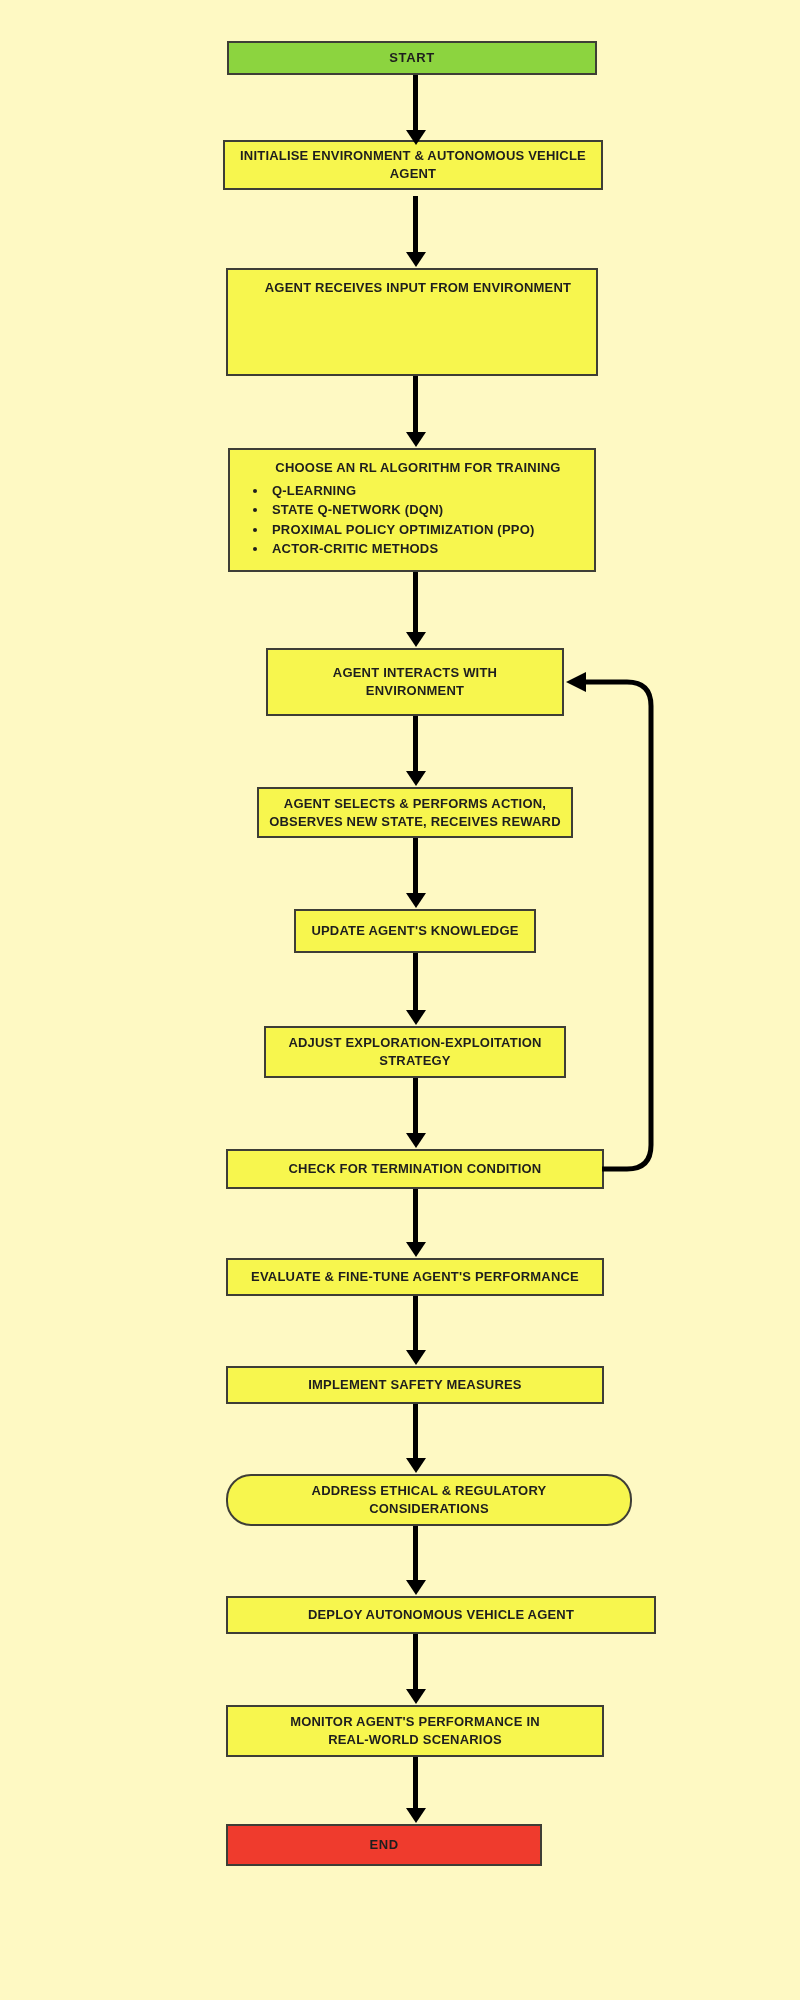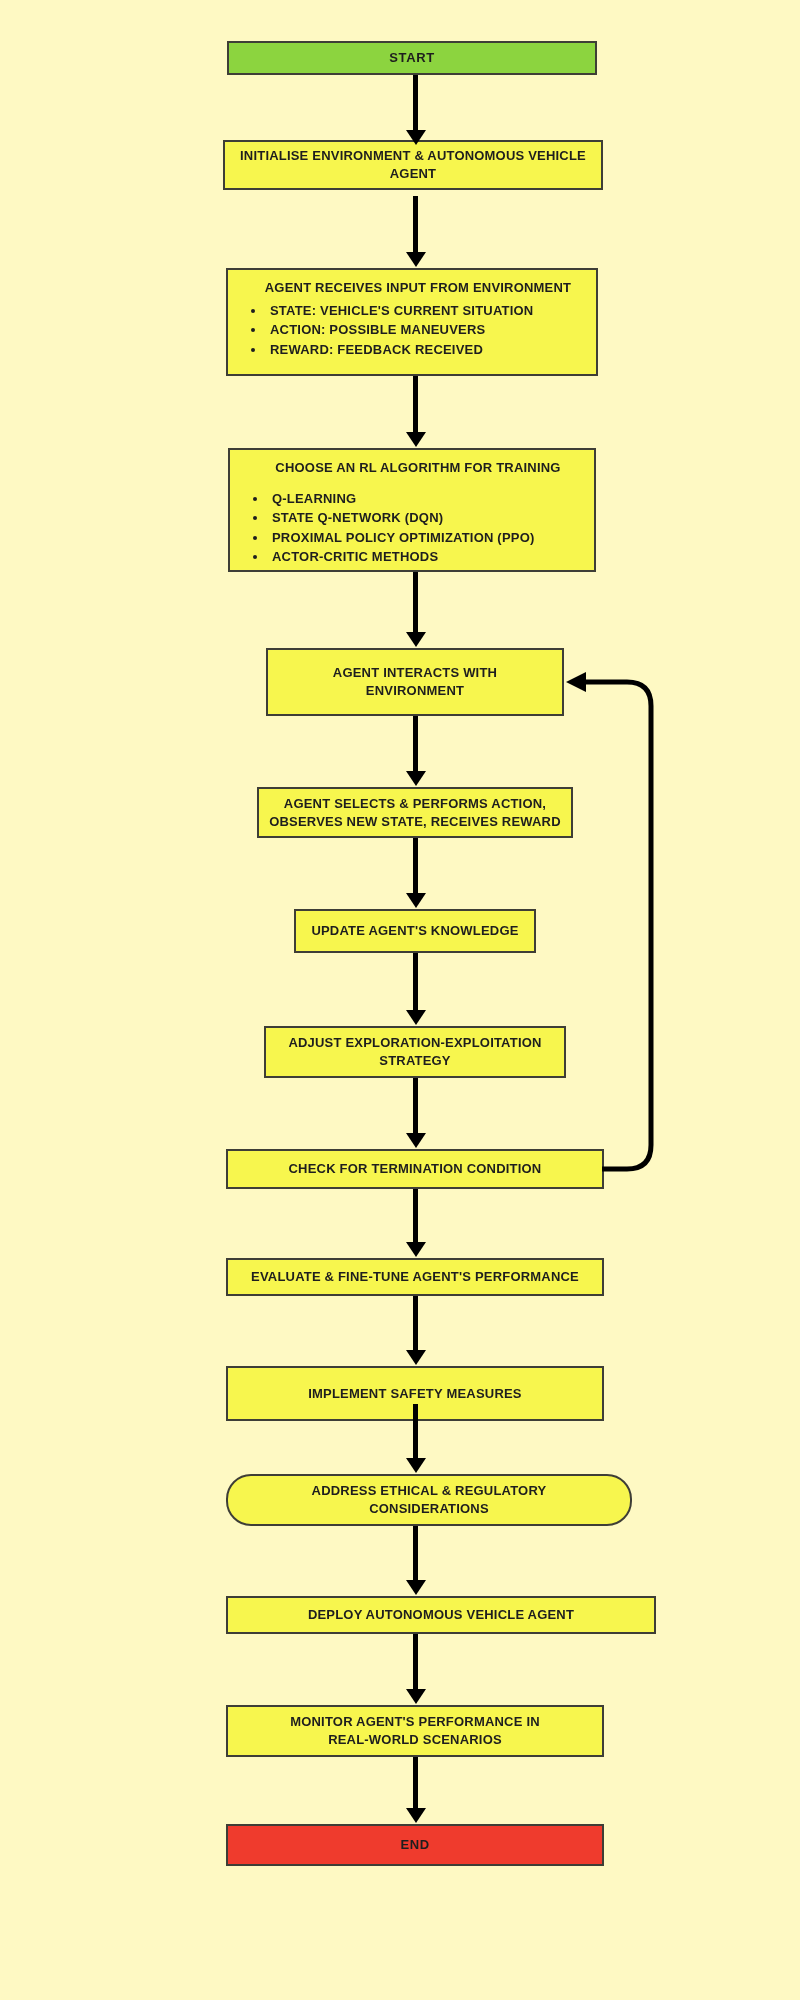--- a/index.html
+++ b/index.html
@@ -77,28 +77,23 @@
   <div class="node start" style="left:227px; top:41px; width:370px; height:34px;">
     <span>START</span>
   </div>
 
   <div class="node process" style="left:223px; top:140px; width:380px; height:50px;">
     <span>INITIALISE ENVIRONMENT &amp; AUTONOMOUS VEHICLE AGENT</span>
   </div>
 
   <div class="node process listbox" style="left:226px; top:268px; width:372px; height:108px;">
     <span class="box-title">AGENT RECEIVES INPUT FROM ENVIRONMENT</span>
-    <ul>
-      <li>STATE: VEHICLE'S CURRENT SITUATION</li>
-      <li>ACTION: POSSIBLE MANEUVERS</li>
-      <li>REWARD: FEEDBACK RECEIVED</li>
-    </ul>
   </div>
 
-  <div class="node process listbox" style="left:228px; top:448px; width:368px; height:124px;gap:8px;">
+  <div class="node process listbox" style="left:228px; top:448px; width:368px; height:124px;">
     <span class="box-title">CHOOSE AN RL ALGORITHM FOR TRAINING</span>
     <ul>
       <li>Q-LEARNING</li>
       <li>STATE Q-NETWORK (DQN)</li>
       <li>PROXIMAL POLICY OPTIMIZATION (PPO)</li>
       <li>ACTOR-CRITIC METHODS</li>
     </ul>
   </div>
 
   <div class="node process narrow" style="left:266px; top:648px; width:298px; height:68px;">
@@ -118,37 +113,37 @@
   </div>
 
   <div class="node process" style="left:226px; top:1149px; width:378px; height:40px;">
     <span>CHECK FOR TERMINATION CONDITION</span>
   </div>
 
   <div class="node process" style="left:226px; top:1258px; width:378px; height:38px;">
     <span>EVALUATE &amp; FINE-TUNE AGENT'S PERFORMANCE</span>
   </div>
 
-  <div class="node process" style="left:226px; top:1366px; width:378px; height:55px;">
+  <div class="node process" style="left:226px; top:1366px; width:378px; height:38px;">
     <span>IMPLEMENT SAFETY MEASURES</span>
   </div>
 
   <div class="node process narrow2" style="left:226px; top:1474px; width:406px; height:52px;border-radius:25px;">
     <span>ADDRESS ETHICAL &amp; REGULATORY CONSIDERATIONS</span>
   </div>
 
   <div class="node process" style="left:226px; top:1596px; width:430px; height:38px;">
     <span>DEPLOY AUTONOMOUS VEHICLE AGENT</span>
   </div>
 
   <div class="node process narrow" style="left:226px; top:1705px; width:378px; height:52px;">
     <span>MONITOR AGENT'S PERFORMANCE IN REAL-WORLD SCENARIOS</span>
   </div>
 
-  <div class="node end" style="left:226px; top:1824px; width:378px; height:42px;">
+  <div class="node end" style="left:226px; top:1824px; width:316px; height:42px;">
     <span>END</span>
   </div>
 
   <div class="v-arrow" style="top:75px; height:56px;"></div>
   <div class="v-arrow" style="top:196px; height:57px;"></div>
   <div class="v-arrow" style="top:376px; height:57px;"></div>
   <div class="v-arrow" style="top:572px; height:61px;"></div>
   <div class="v-arrow" style="top:716px; height:56px;"></div>
   <div class="v-arrow" style="top:838px; height:56px;"></div>
   <div class="v-arrow" style="top:953px; height:58px;"></div>

